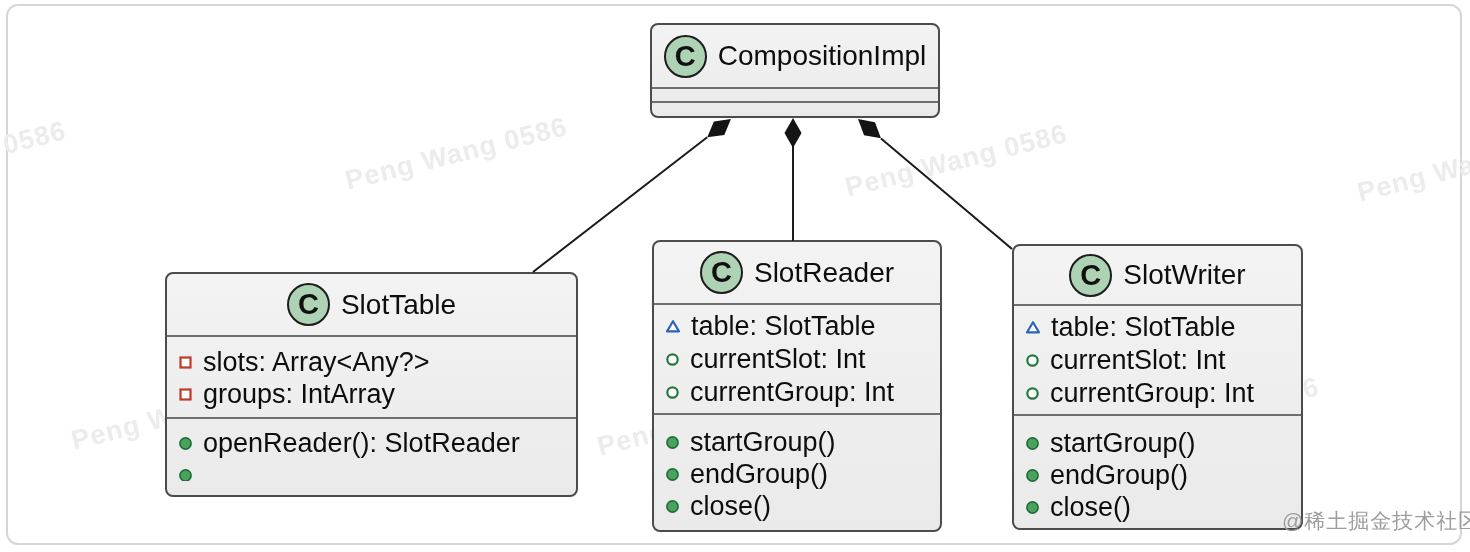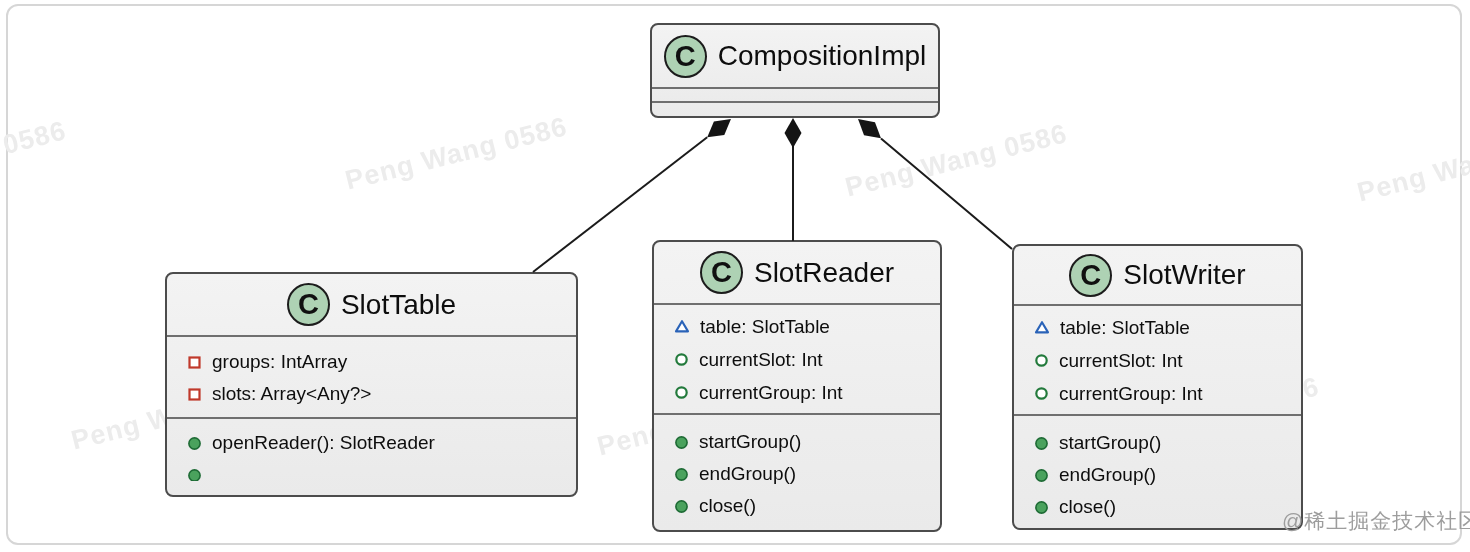--- a/index.html
+++ b/index.html
@@ -31,21 +31,21 @@
   .c-badge{
     width:43px;height:43px;border-radius:50%;flex:0 0 auto;
     background:#aed2b4;border:2.5px solid #1c1c1c;box-sizing:border-box;
     display:flex;align-items:center;justify-content:center;
     font-weight:bold;font-size:29px;color:#101010;
   }
   .uml-title{font-size:28px;color:#0d0d0d;white-space:nowrap;}
   .compartment{box-sizing:border-box;border-top:2px solid #6f6f6f;overflow:hidden;}
   .member{
     display:flex;align-items:center;white-space:nowrap;
-    font-size:19px;color:#0d0d0d;padding-left:20px;
+    font-size:27px;color:#0d0d0d;padding-left:11px;
   }
   .member .mi{flex:0 0 auto;margin-right:10px;display:block;}
   .rowh32{height:32px;} .rowh33{height:33px;}
   
   #edges{position:absolute;left:0;top:0;z-index:3;pointer-events:none;}
   
   .attribution{
     position:absolute;z-index:4;color:#9d9d9d;font-size:21px;letter-spacing:1px;
     white-space:nowrap;user-select:none;
   }
@@ -77,27 +77,27 @@
   <div class="uml-class" style="left:165px;top:272px;width:413px;height:225px">
     <div class="uml-header" style="height:61px">
       <span class="c-badge">C</span>
       <span class="uml-title">SlotTable</span>
     </div>
     <div class="compartment" style="height:82px;padding-top:9px">
       <div class="member rowh32">
         <svg class="mi" width="15" height="15" viewBox="0 0 15 15">
             <rect x="2.5" y="2.5" width="10" height="10" fill="#ffffff" stroke="#c0392b" stroke-width="2.2"></rect>
           </svg>
+        <span>slots: Array&lt;Any?&gt;</span>
+      </div>
+      <div class="member rowh32">
+        <svg class="mi" width="15" height="15" viewBox="0 0 15 15">
+            <rect x="2.5" y="2.5" width="10" height="10" fill="#ffffff" stroke="#c0392b" stroke-width="2.2"></rect>
+          </svg>
         <span>groups: IntArray</span>
-      </div>
-      <div class="member rowh32">
-        <svg class="mi" width="15" height="15" viewBox="0 0 15 15">
-            <rect x="2.5" y="2.5" width="10" height="10" fill="#ffffff" stroke="#c0392b" stroke-width="2.2"></rect>
-          </svg>
-        <span>slots: Array&lt;Any?&gt;</span>
       </div>
     </div>
     <div class="compartment" style="height:64px;padding-top:8px">
       <div class="member rowh32">
         <svg class="mi" width="15" height="15" viewBox="0 0 15 15">
             <circle cx="7.5" cy="7.5" r="5.6" fill="#4aa25d" stroke="#1e6b35" stroke-width="1.6"></circle>
           </svg>
         <span>openReader(): SlotReader</span>
       </div>
       <div class="member rowh32">

